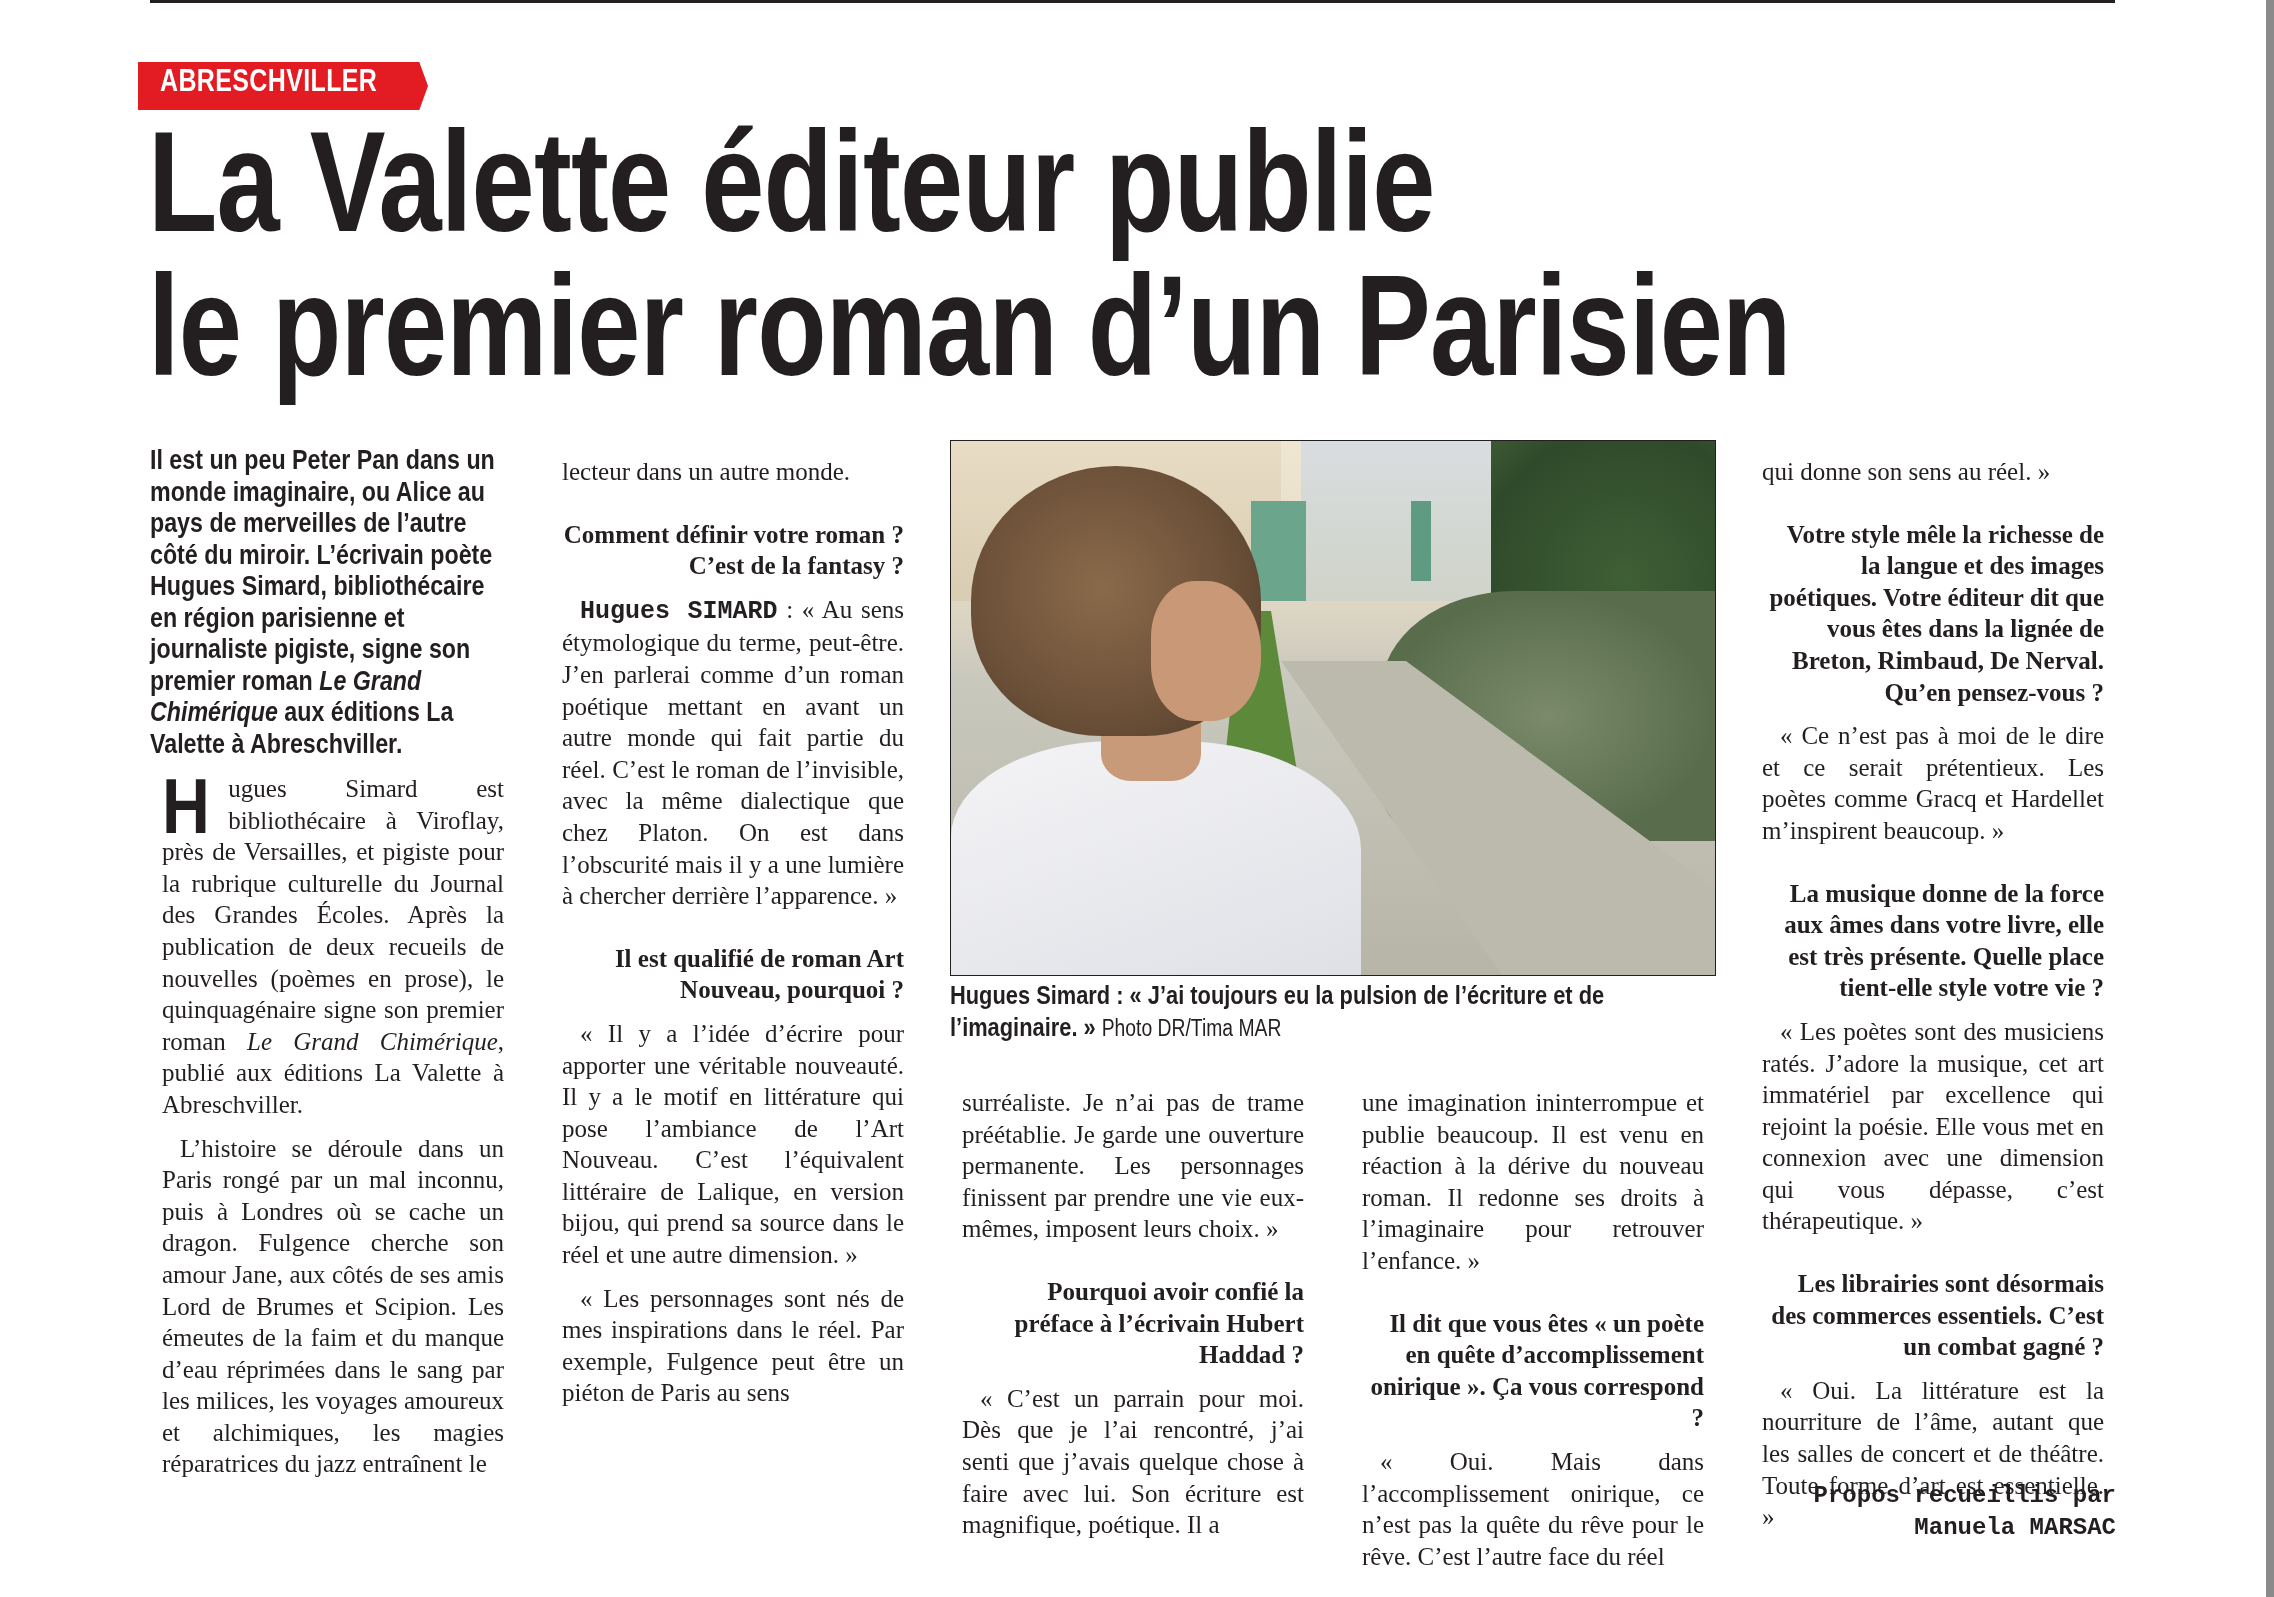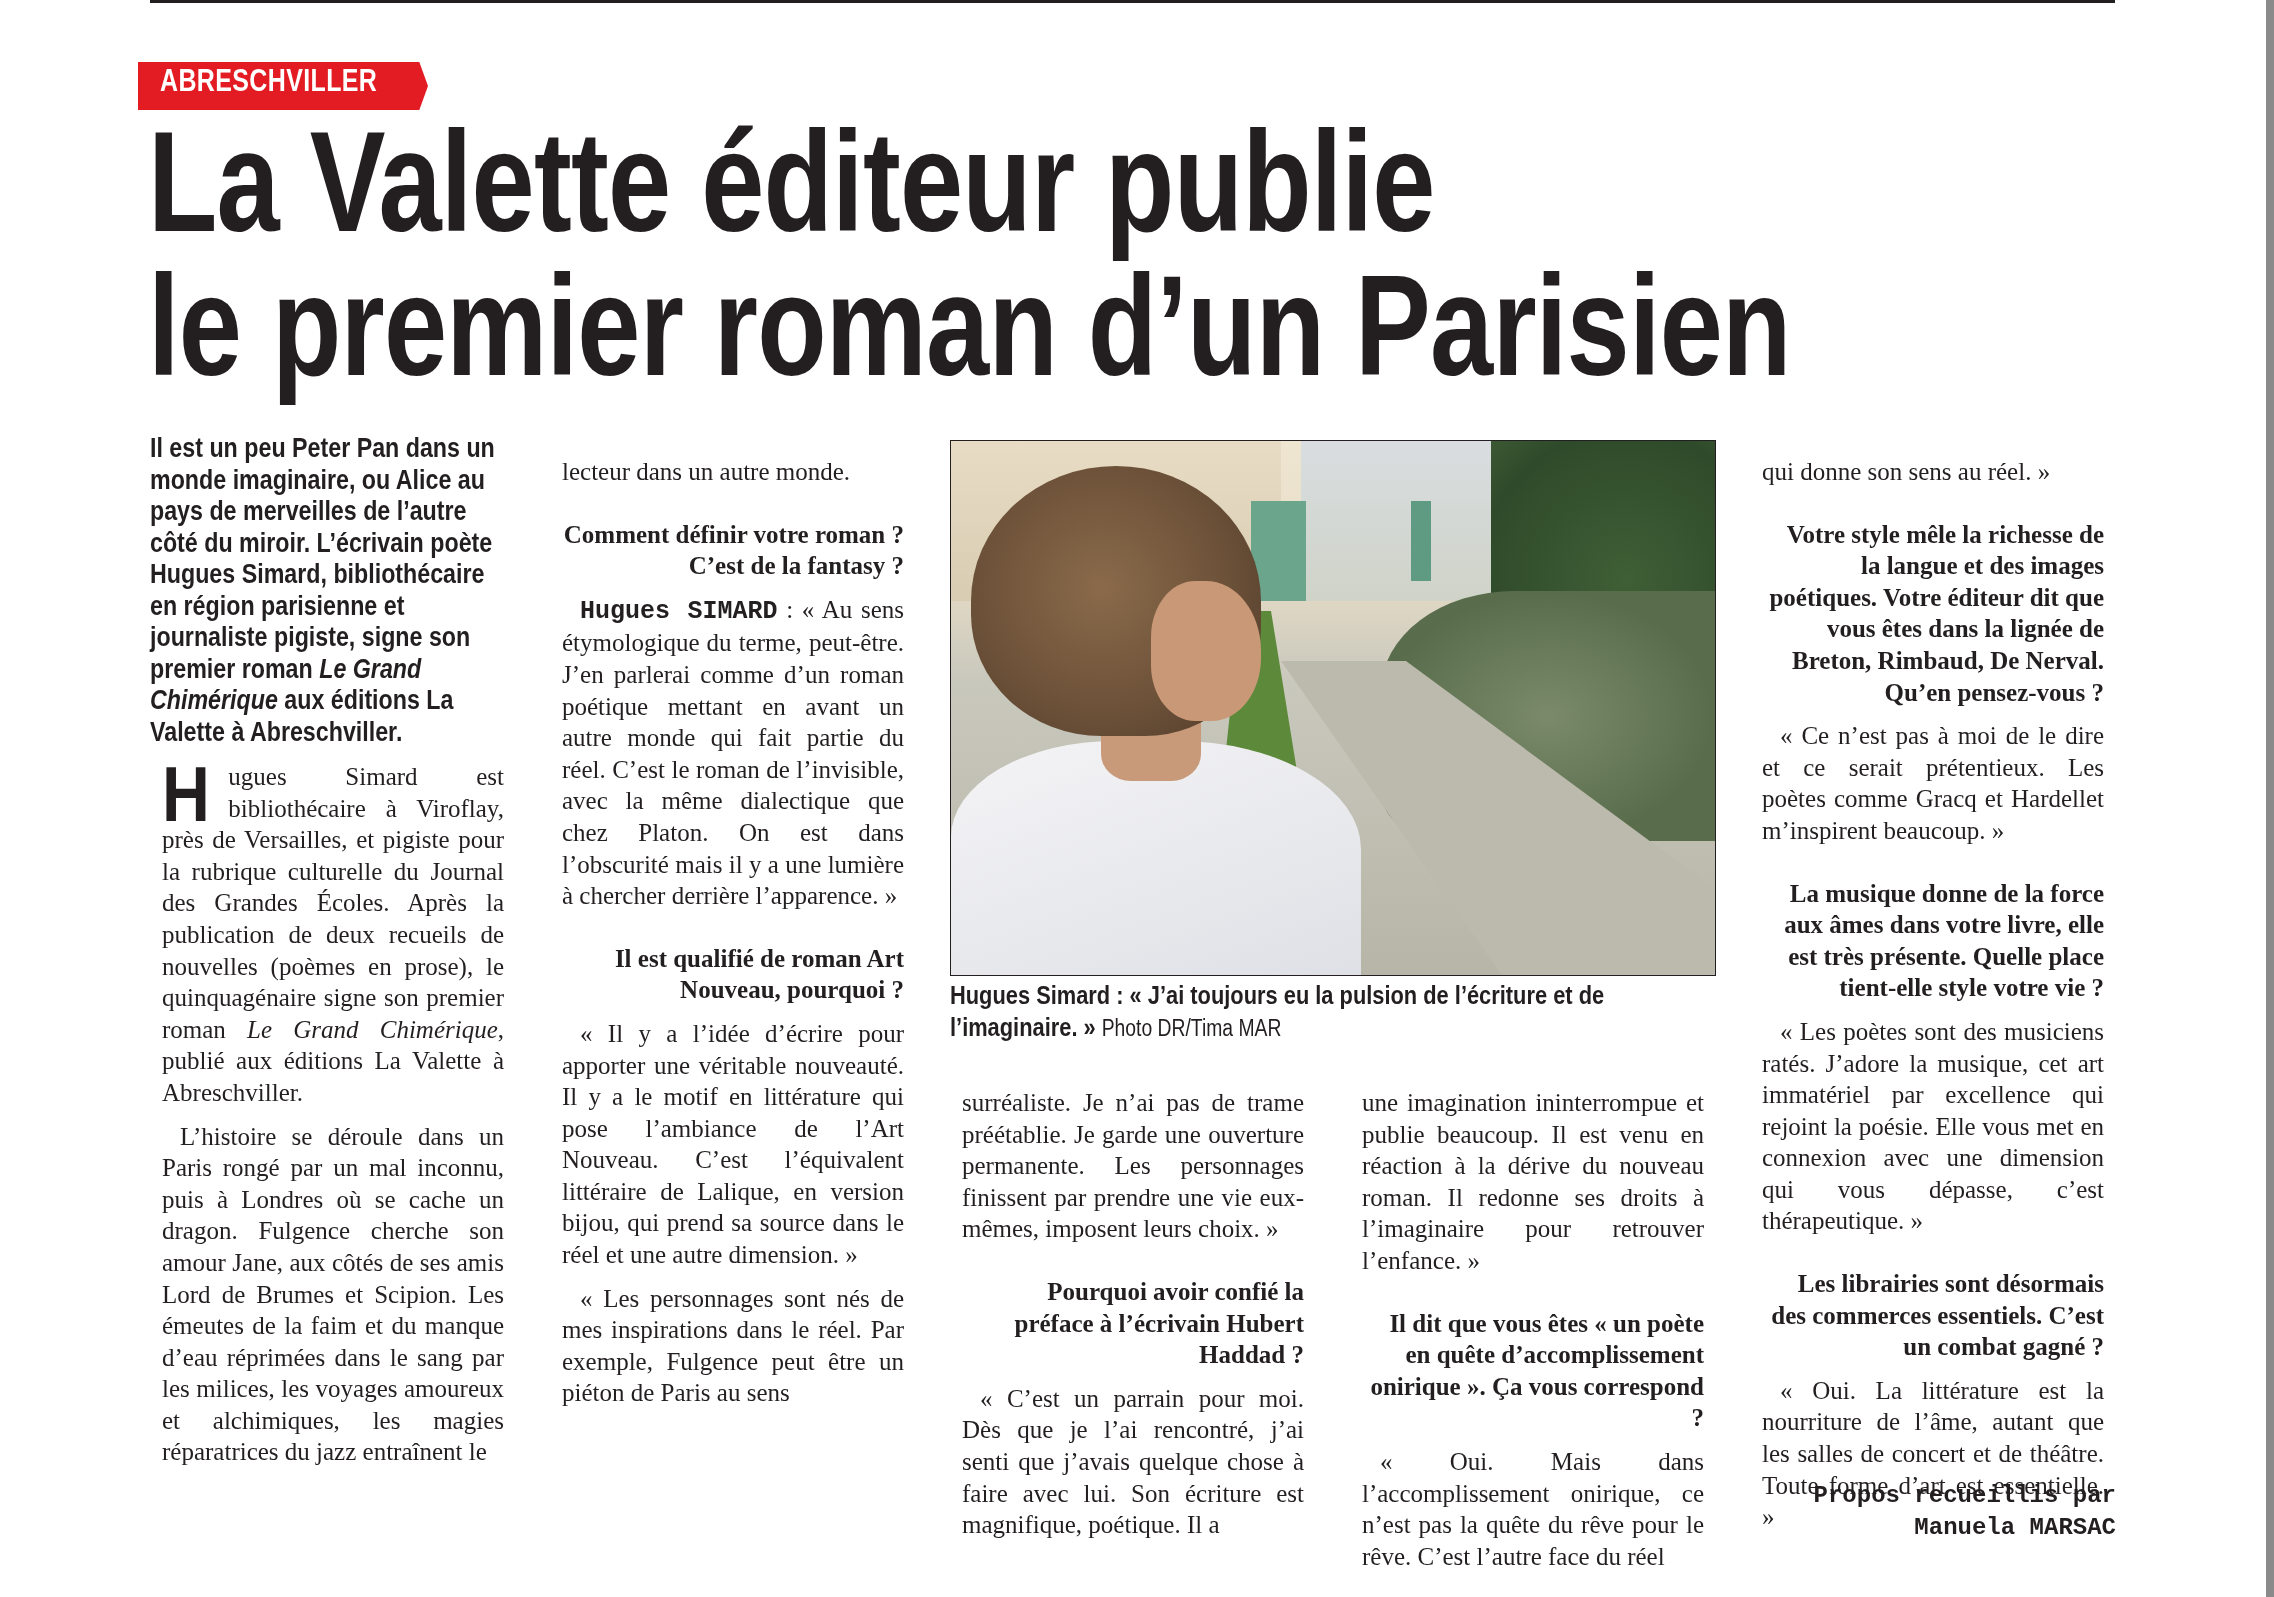--- a/index.html
+++ b/index.html
@@ -96,21 +96,21 @@
 
 <div class="kicker">
   <span>ABRESCHVILLER</span>
 </div>
 
 <h1 class="headline">
   <div>La Valette éditeur publie</div>
   <div>le premier roman d’un Parisien</div>
 </h1>
 
-<div class="col" style="left:150px; top:432px;">
+<div class="col" style="left:150px; top:444px;">
   <div class="chapo"><span>Il est un peu Peter Pan dans un monde imaginaire, ou Alice au pays de merveilles de l’autre côté du miroir. L’écrivain poète Hugues Simard, bibliothécaire en région parisienne et journaliste pigiste, signe son premier roman </span><i>Le Grand Chimérique</i><span> aux éditions La Valette à Abreschviller.</span></div>
   <p style="margin-top:14px;"><span class="dropcap">H</span><span>ugues Simard est bibliothécaire à Viroflay, près de Versailles, et pigiste pour la rubrique culturelle du Journal des Grandes Écoles. Après la publication de deux recueils de nouvelles (poèmes en prose), le quinquagénaire signe son premier roman </span><i>Le Grand Chimérique</i><span>, publié aux éditions La Valette à Abreschviller.</span></p>
   <p class="ind">L’histoire se déroule dans un Paris rongé par un mal inconnu, puis à Londres où se cache un dragon. Fulgence cherche son amour Jane, aux côtés de ses amis Lord de Brumes et Scipion. Les émeutes de la faim et du manque d’eau réprimées dans le sang par les milices, les voyages amoureux et alchimiques, les magies réparatrices du jazz entraînent le</p>
 </div>
 
 <div class="col" style="left:550px; top:444px;">
   <p>lecteur dans un autre monde.</p>
   <p class="q">Comment définir votre roman ? C’est de la fantasy ?</p>
   <p class="ans"><b>Hugues SIMARD</b><span> : « Au sens étymologique du terme, peut-être. J’en parlerai comme d’un roman poétique mettant en avant un autre monde qui fait partie du réel. C’est le roman de l’invisible, avec la même dialectique que chez Platon. On est dans l’obscurité mais il y a une lumière à chercher derrière l’apparence. »</span></p>
   <p class="q">Il est qualifié de roman Art Nouveau, pourquoi ?</p>

